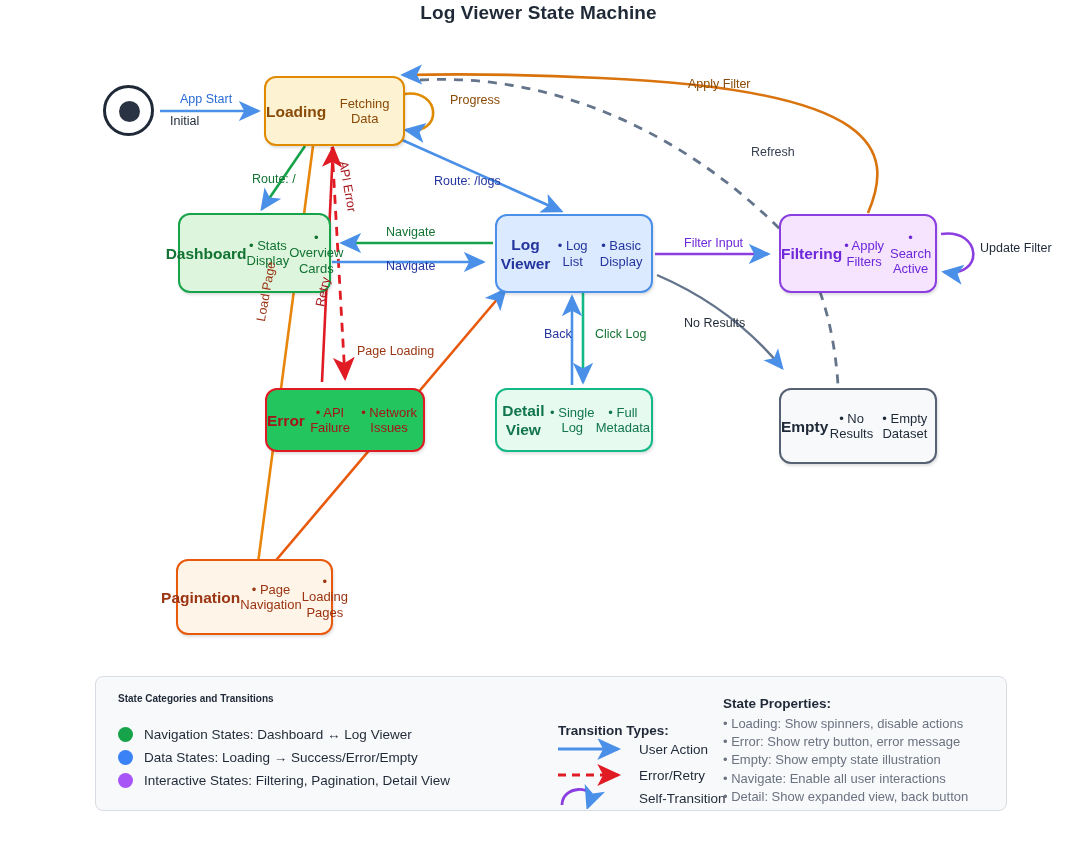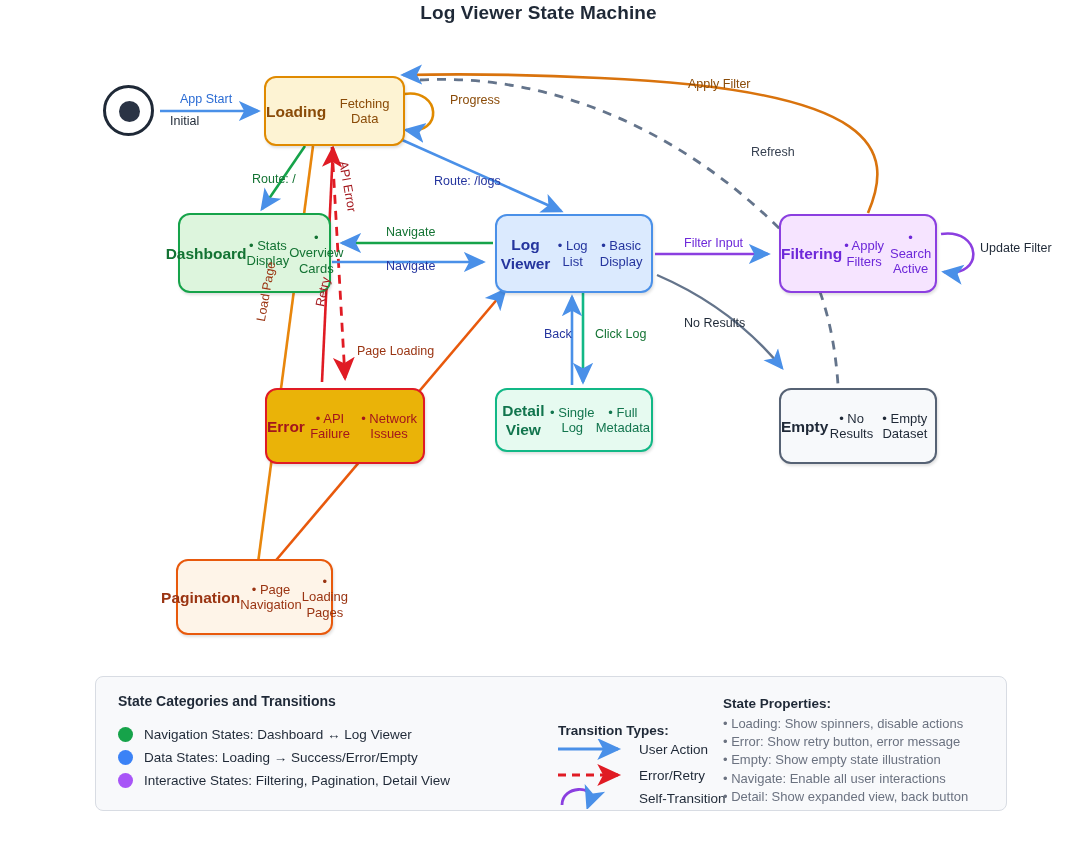--- a/index.html
+++ b/index.html
@@ -79,21 +79,21 @@
     height: 135px;
     box-sizing: border-box;
     background: #f8f9fb;
     border: 1px solid #d8dce3;
     border-radius: 8px;
   }
   .legend-title {
     position: absolute;
     left: 22px;
     top: 16px;
-    font-size: 14px;
+    font-size: 10px;
     font-weight: bold;
     color: #1f2937;
   }
   .legend-rows {
     position: absolute;
     left: 22px;
     top: 46px;
   }
   .legend-row {
     display: flex;
@@ -257,21 +257,21 @@
     <div class="n-sub">• Log List</div>
     <div class="n-sub">• Basic Display</div>
   </div>
 
   <div class="node" style="left:779px;top:214px;width:158px;height:79px;background:#f6e4ff;border-color:#8b3fe0;color:#6d28d9;">
     <div class="n-title">Filtering</div>
     <div class="n-sub">• Apply Filters</div>
     <div class="n-sub">• Search Active</div>
   </div>
 
-  <div class="node" style="left:265px;top:388px;width:160px;height:76px;background:#eab308;border-color:#e01b24;color:#a3161c;">
+  <div class="node" style="left:265px;top:388px;width:160px;height:64px;background:#22c55e;border-color:#e01b24;color:#a3161c;">
     <div class="n-title">Error</div>
     <div class="n-sub">• API Failure</div>
     <div class="n-sub">• Network Issues</div>
   </div>
 
   <div class="node" style="left:495px;top:388px;width:158px;height:64px;background:#e6faf0;border-color:#12b886;color:#12754e;">
     <div class="n-title">Detail View</div>
     <div class="n-sub">• Single Log</div>
     <div class="n-sub">• Full Metadata</div>
   </div>

